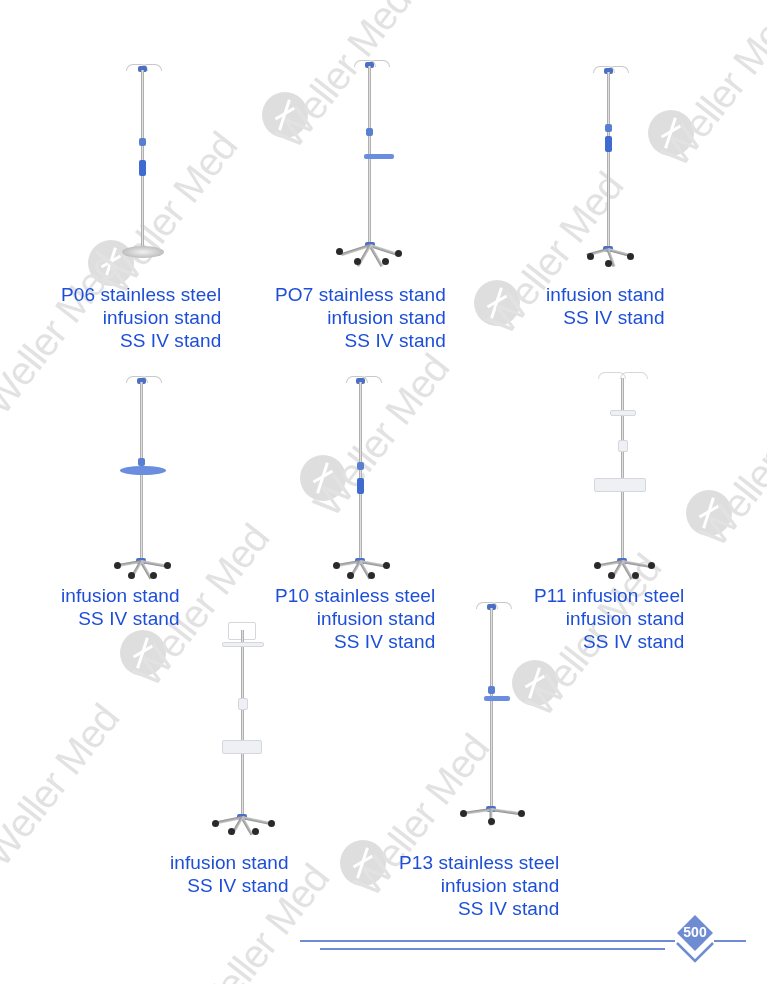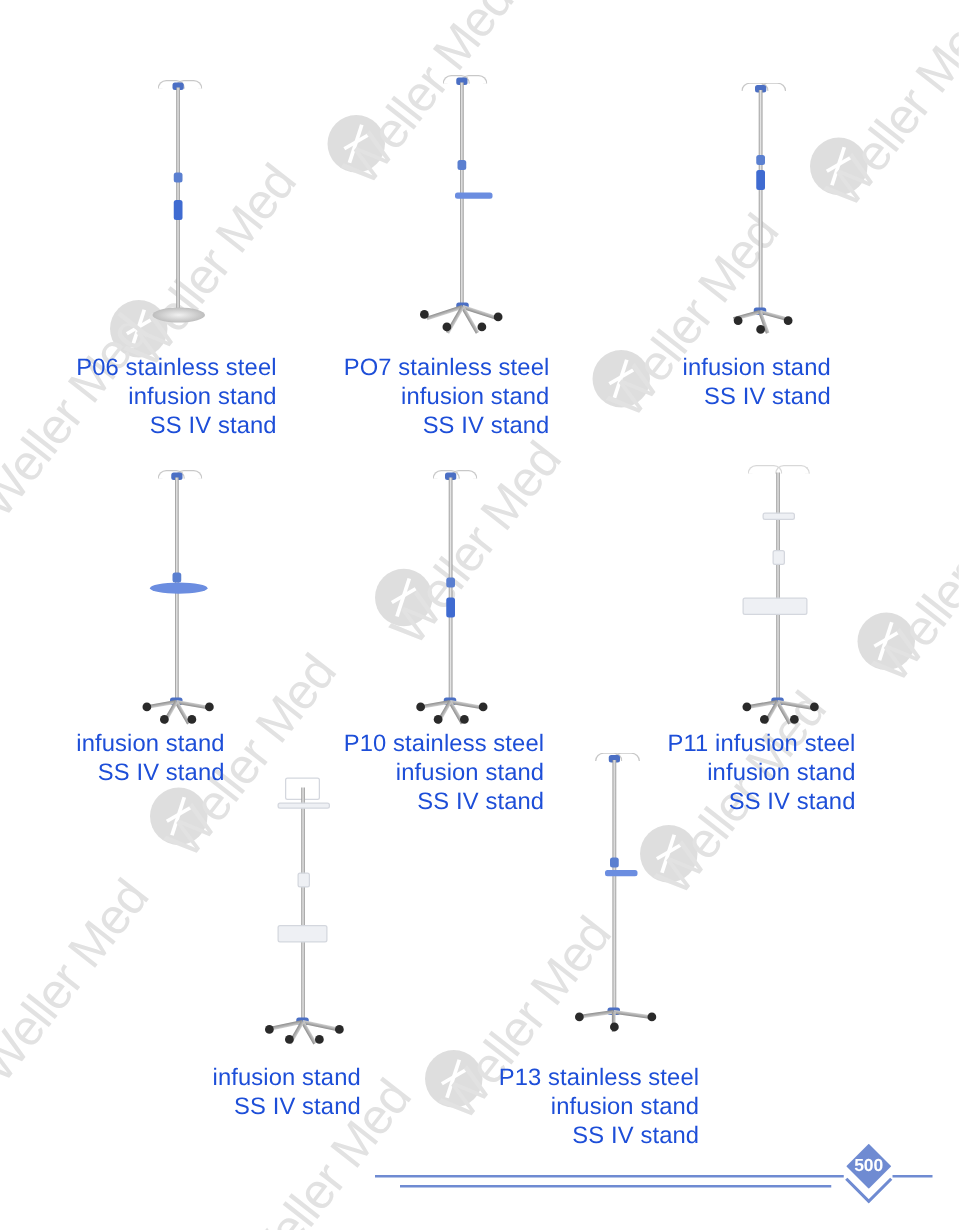--- a/index.html
+++ b/index.html
@@ -127,21 +127,21 @@
       <div class="leg" style="left:38px;top:186px;width:30px;transform:rotate(18deg);"></div>
       <div class="leg" style="left:38px;top:186px;width:30px;transform:rotate(162deg);"></div>
       <div class="leg" style="left:38px;top:186px;width:24px;transform:rotate(60deg);"></div>
       <div class="leg" style="left:38px;top:186px;width:24px;transform:rotate(120deg);"></div>
       <div class="wheel" style="left:4px;top:190px;"></div>
         <div class="wheel" style="left:63px;top:192px;"></div>
       <div class="wheel" style="left:22px;top:200px;"></div>
         <div class="wheel" style="left:50px;top:200px;"></div>
     </div>
     <div class="caption" style="left:275px;top:283px;">
-      <div>PO7 stainless steel</div>
+      <div>PO7 stainless stand</div>
       <div>infusion stand</div>
       <div>SS IV stand</div>
     </div>
   </div>
 
   <div class="product">
     <div class="stand" style="left:585px;top:64px;width:50px;height:205px;">
       <div class="hook" style="left:8px;top:2px;"></div>
         <div class="hook" style="left:22px;top:2px;"></div>
       <div class="cap" style="left:19px;top:4px;"></div>

